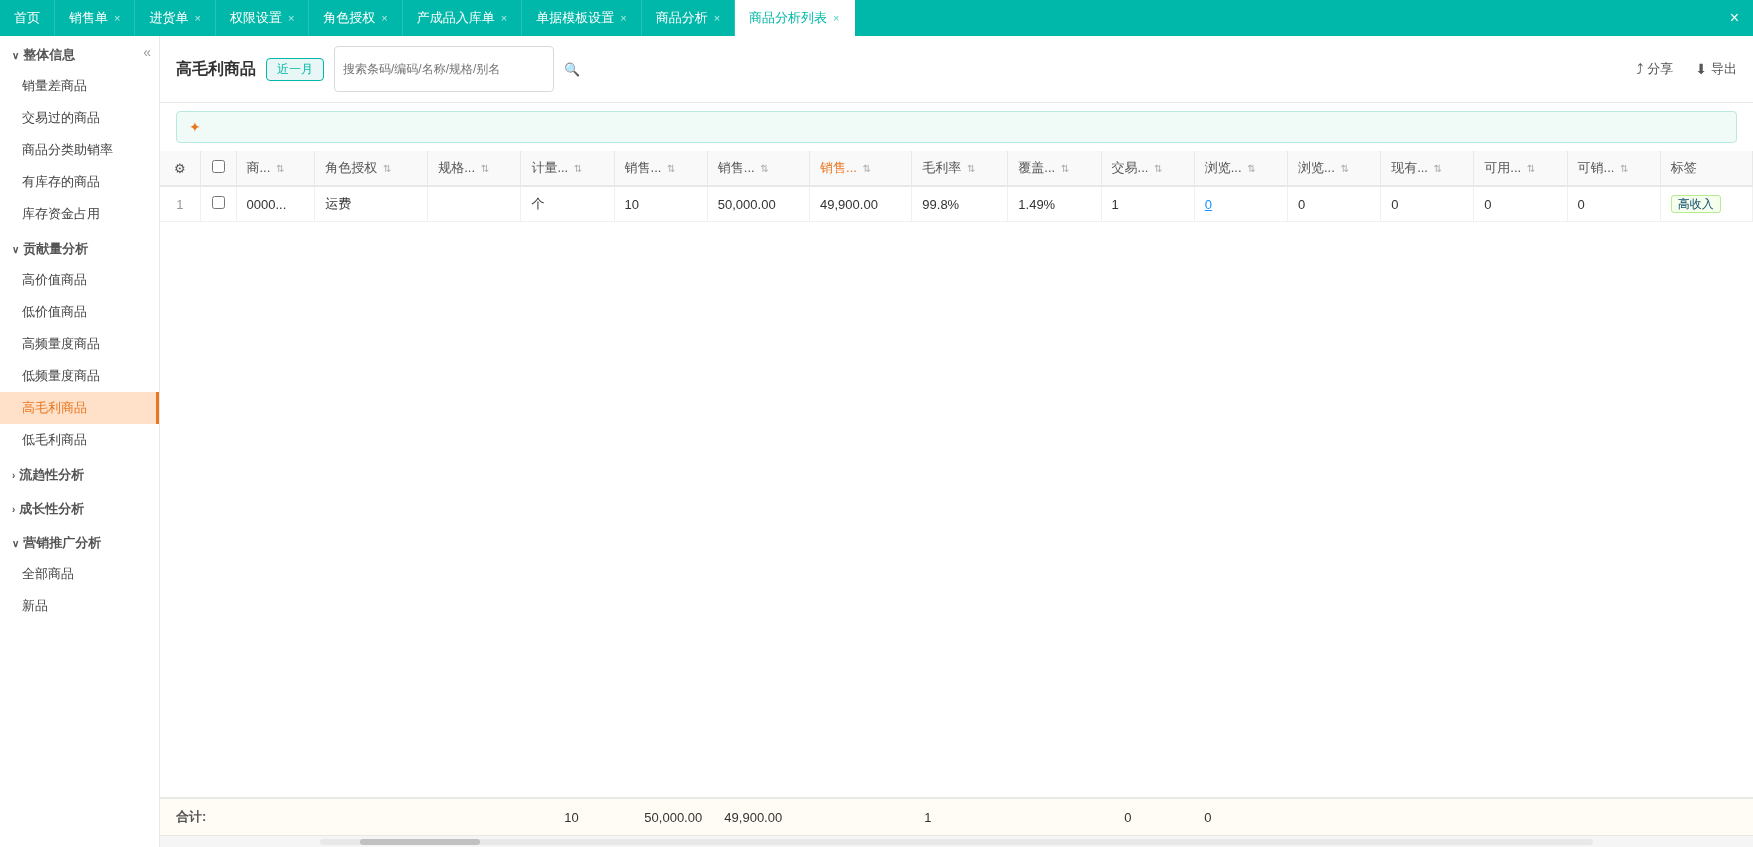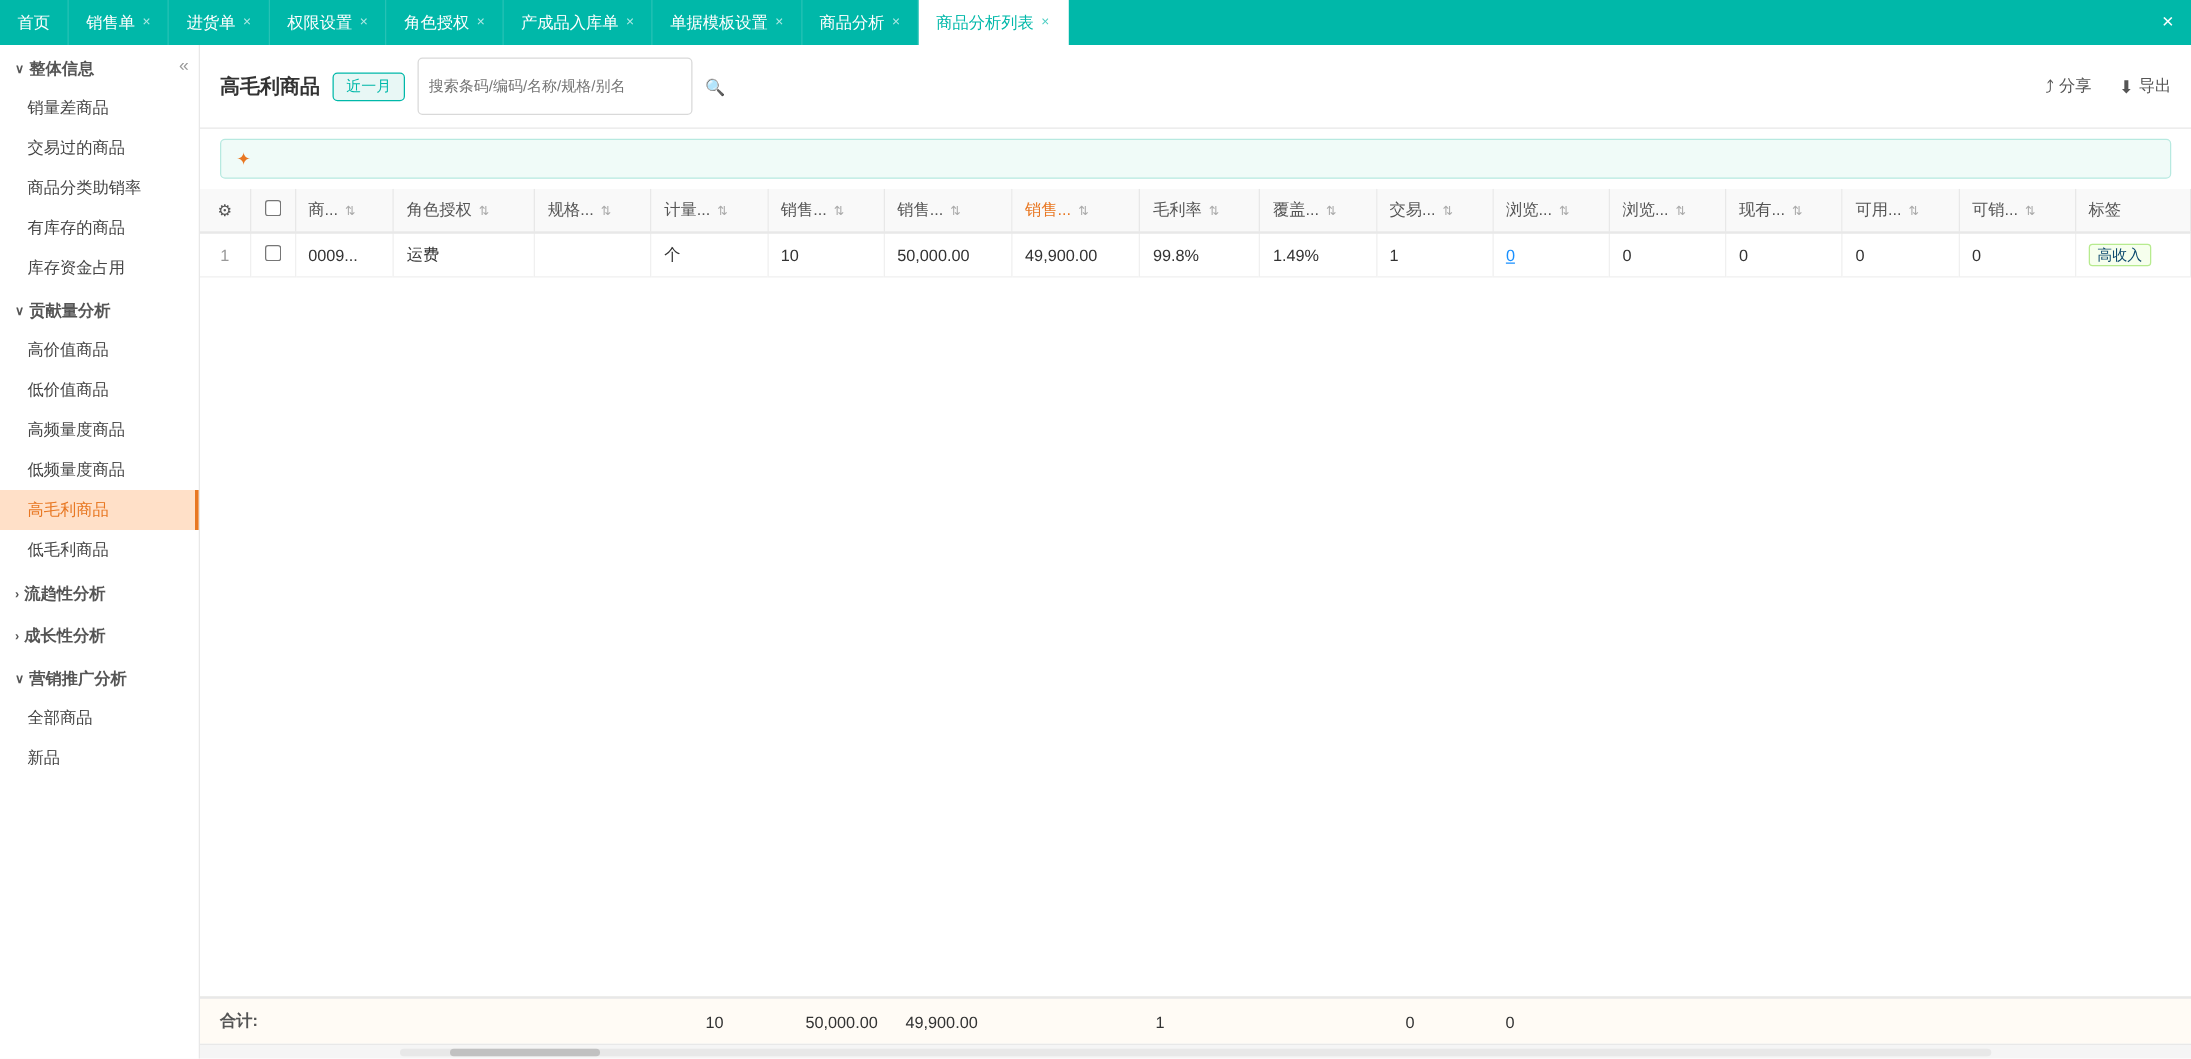--- a/index.html
+++ b/index.html
@@ -442,21 +442,21 @@
               <span>标签</span>
             </th>
           </tr>
         </thead>
         <tbody>
           <tr class="table-row">
             <td>1</td>
             <td>
               <input type="checkbox" style="">
             </td>
-            <td>0009...</td>
+            <td>0000...</td>
             <td>运费</td>
             <td></td>
             <td>个</td>
             <td>10</td>
             <td>50,000.00</td>
             <td>49,900.00</td>
             <td>99.8%</td>
             <td>1.49%</td>
             <td>1</td>
             <td>

